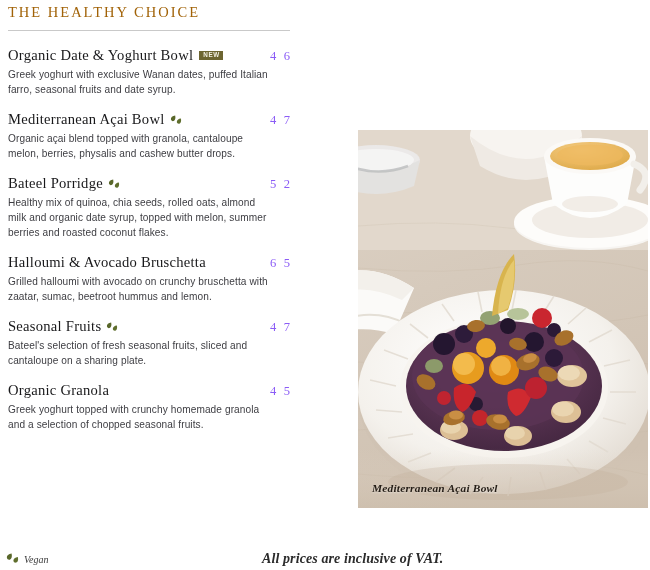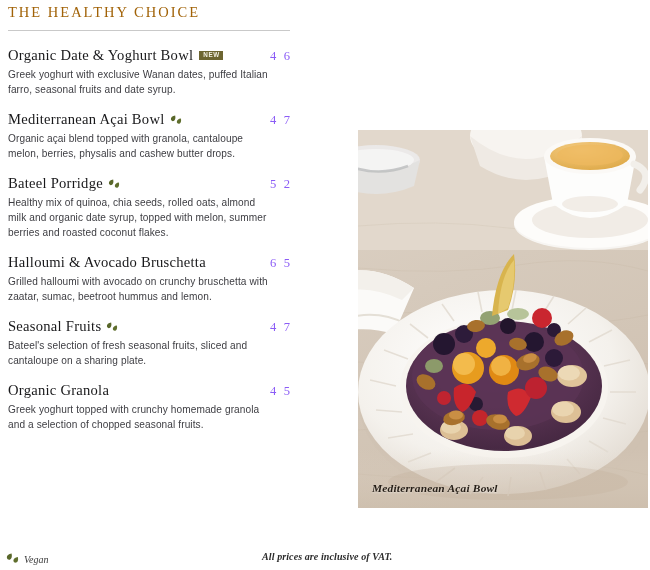--- a/index.html
+++ b/index.html
@@ -148,21 +148,21 @@
     color: #3a3a3a;
     margin-left: 5px;
   }
   .footer-vat {
     position: absolute;
     left: 262px;
     top: 1px;
     font-family: "Liberation Serif", serif;
     font-style: italic;
     font-weight: 700;
-    font-size: 10px;
+    font-size: 14px;
     color: #2b2b2b;
     letter-spacing: 0.1px;
     text-align: right;
   }
 </style>
 </head>
 <body>
 
 <div class="section-header">
   <div class="section-title">THE HEALTHY CHOICE</div>

